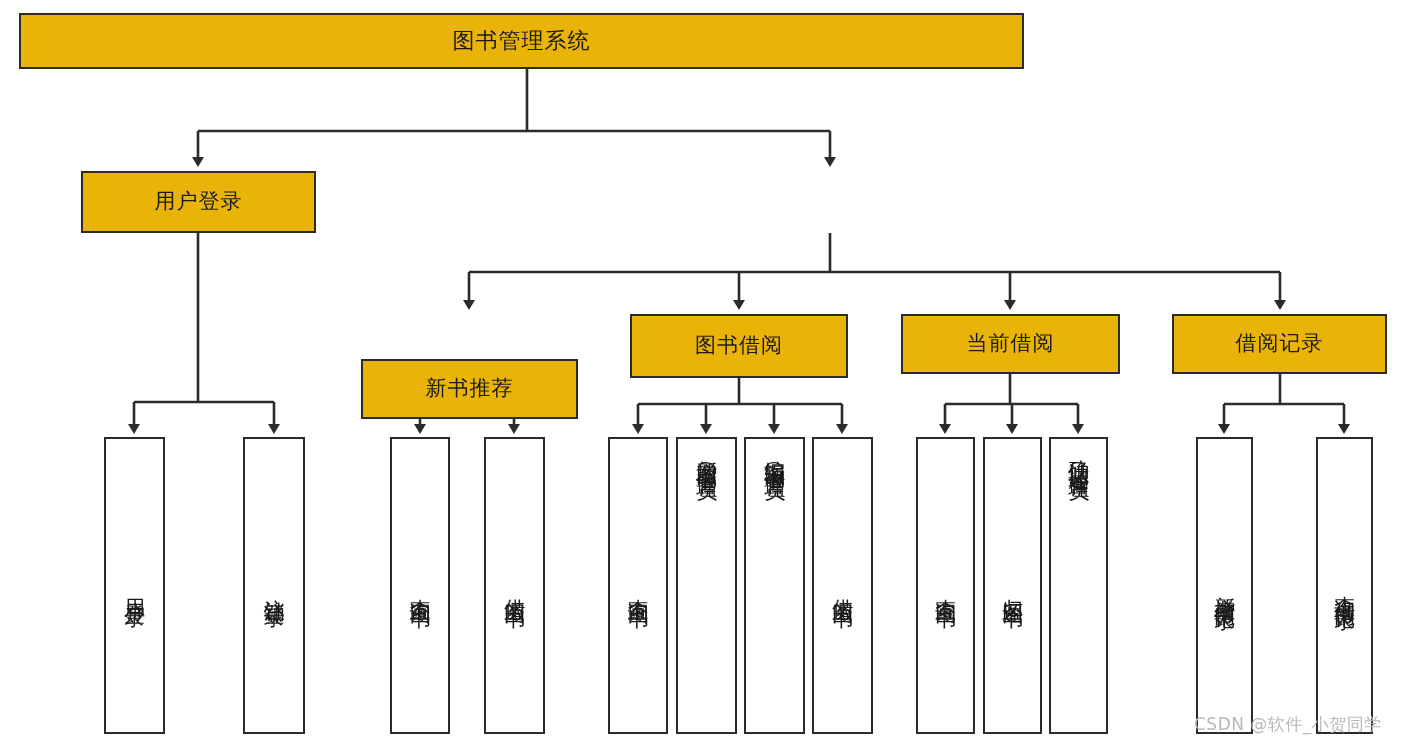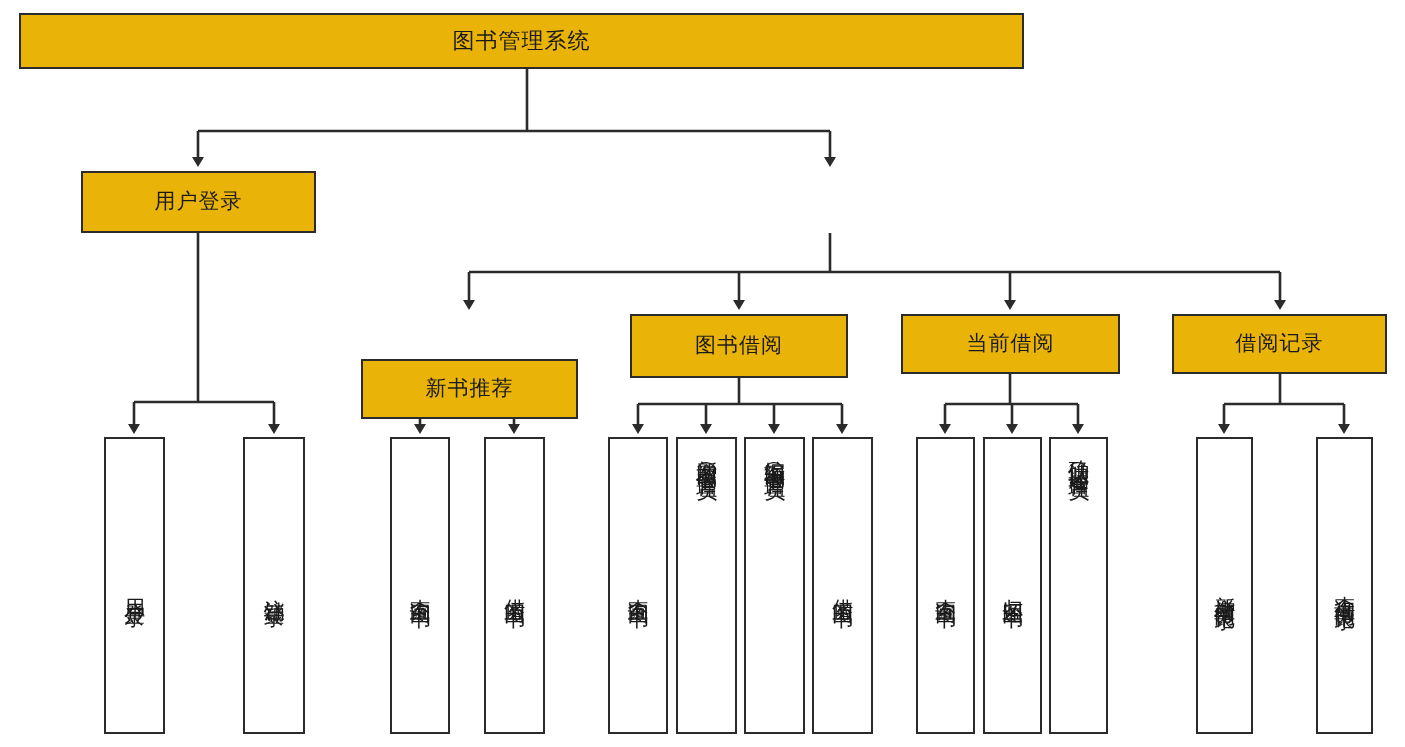--- a/index.html
+++ b/index.html
@@ -187,14 +187,15 @@
     <span class="vtext">确认归还（管理员）</span>
   </div>
 
   <div class="leaf center" style="left:1196px; top:437px; width:57px; height:297px; align-items:center;">
     <span class="vtext">新增借阅记录</span>
   </div>
   <div class="leaf center" style="left:1316px; top:437px; width:57px; height:297px; align-items:center;">
     <span class="vtext">查询借阅记录</span>
   </div>
 
+  <div class="watermark" style="left:1194px; top:713px;">CSDN @软件_小贺同学</div>
 
 </div>
 
 </body></html>

